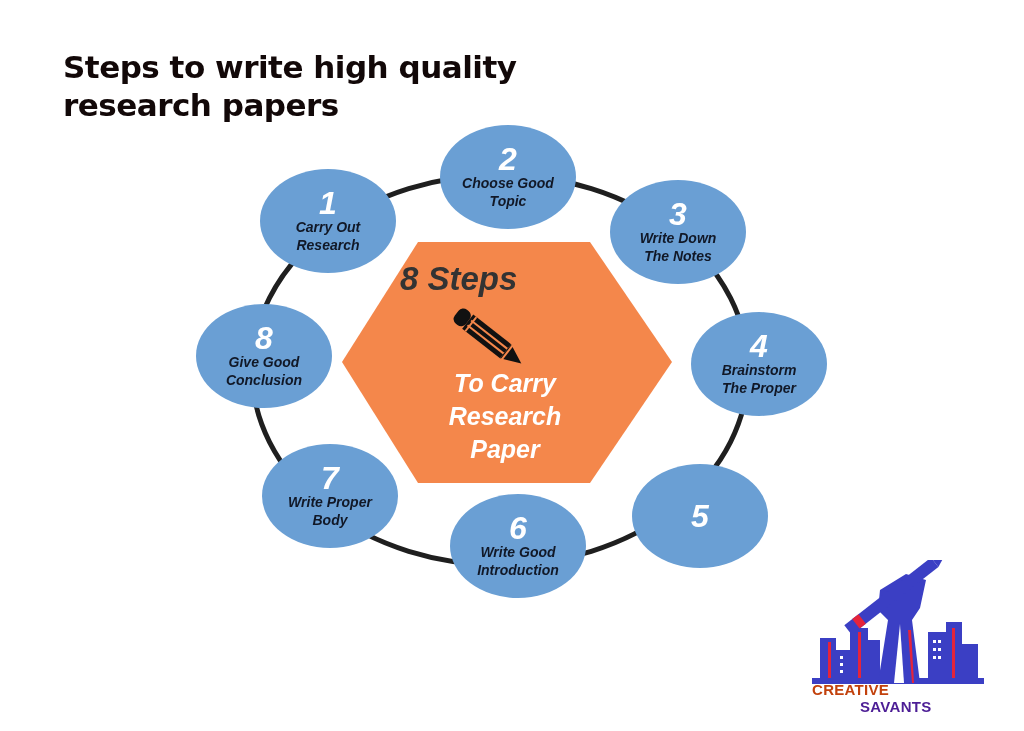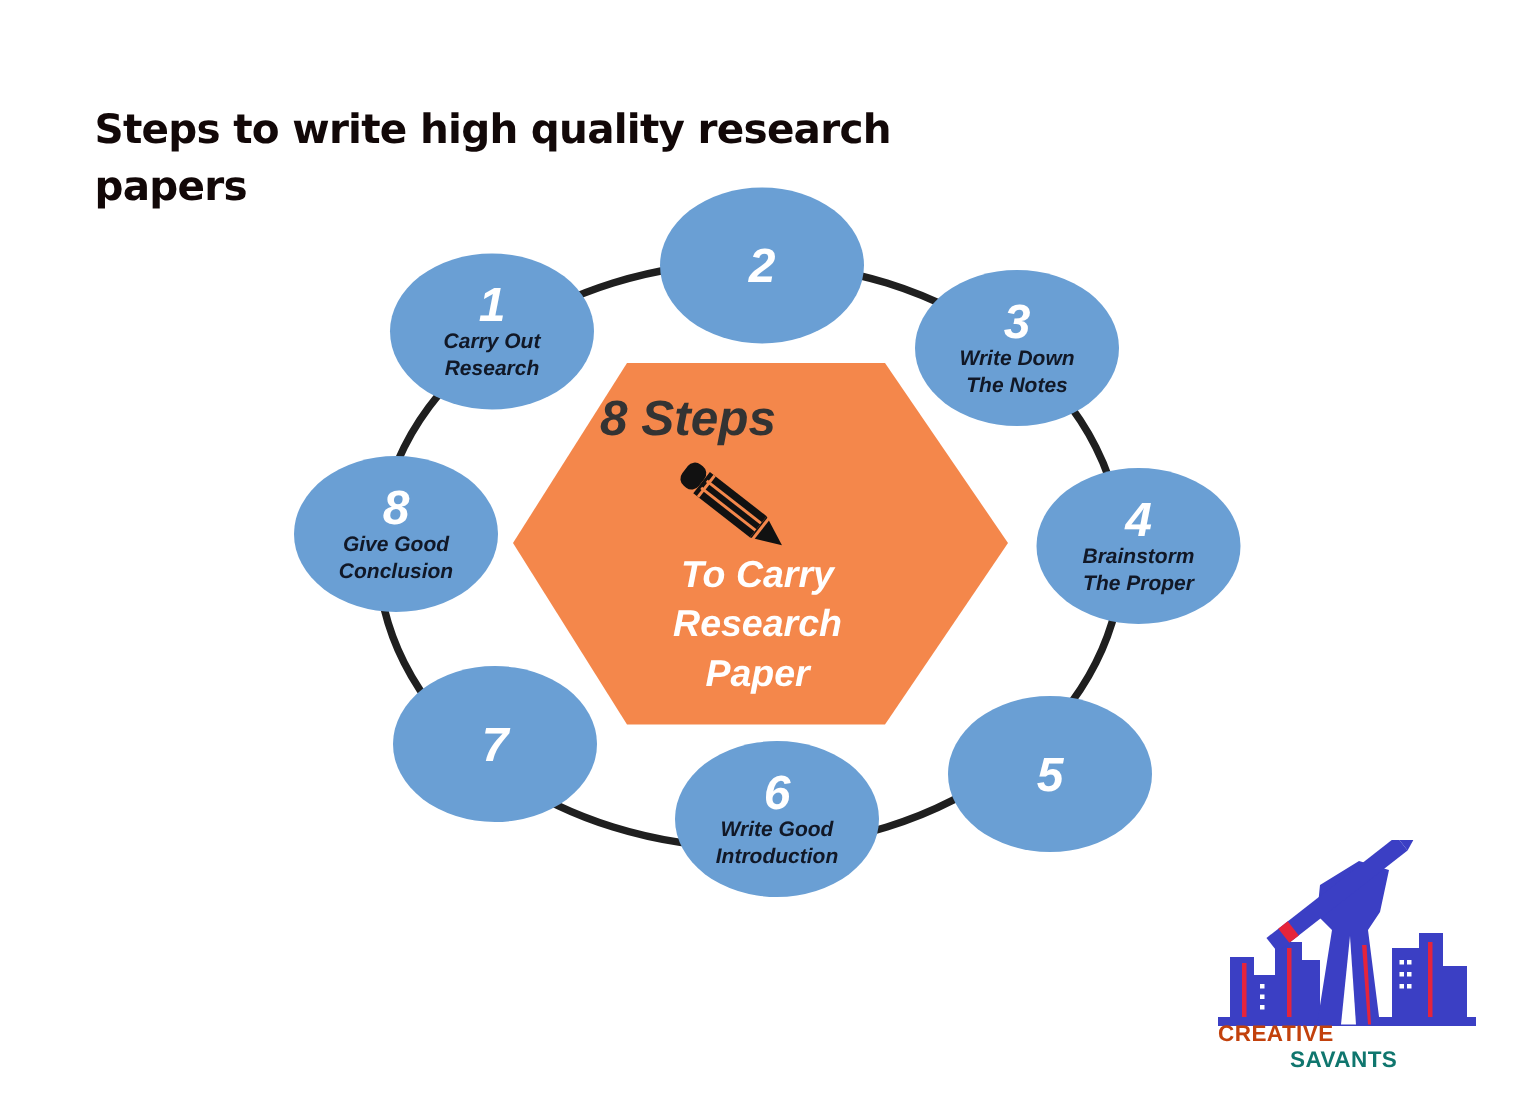--- a/index.html
+++ b/index.html
@@ -1,27 +1,27 @@
 <!DOCTYPE html>
 <html><head>
 <meta charset="utf-8">
 <style>
   html, body { margin:0; padding:0; background:#ffffff; }
   body { width:1024px; height:731px; position:relative; overflow:hidden; font-family:"Liberation Sans", sans-serif; }
-  .title { position:absolute; left:63px; top:48px; width:560px; font-family:"DejaVu Sans", sans-serif; font-weight:bold; font-size:27px; line-height:38px; color:#120808; letter-spacing:-0.5px;margin-top:20px; }
+  .title { position:absolute; left:63px; top:48px; width:560px; font-family:"DejaVu Sans", sans-serif; font-weight:bold; font-size:31px; line-height:38px; color:#120808; letter-spacing:-0.5px; }
   svg.diagram { position:absolute; left:0; top:0; }
   .node { position:absolute; display:flex; flex-direction:column; align-items:center; justify-content:center; text-align:center; }
   .node .num { font-family:"Liberation Sans", sans-serif; font-weight:bold; font-style:italic; font-size:32px; line-height:30px; color:#ffffff; }
   .node .lbl { font-family:"Liberation Sans", sans-serif; font-weight:bold; font-style:italic; font-size:14px; line-height:18px; color:#111827; white-space:pre-line; }
   .center-top { position:absolute; left:400px; top:260px; width:210px; text-align:left; font-family:"Liberation Sans", sans-serif; font-weight:bold; font-style:italic; font-size:33px; color:#333333; }
   .center-bottom { position:absolute; left:405px; top:367px; width:200px; text-align:center; font-family:"Liberation Sans", sans-serif; font-weight:bold; font-style:italic; font-size:25px; line-height:33px; color:#ffffff; white-space:pre-line; }
   .logo { position:absolute; left:808px; top:560px; width:180px; height:140px; }
   .logo-text { position:absolute; left:812px; top:681px; width:180px; font-family:"Liberation Sans", sans-serif; font-weight:bold; font-size:15px; letter-spacing:0.3px; }
   .logo-text .a { color:#c2410c; }
-  .logo-text .b { color:#0f766e;margin-left:48px; }
+  .logo-text .b { color:#4c1d95;margin-left:48px; }
 </style>
 </head>
 <body>
 
 <div class="title">Steps to write high quality research papers</div>
 
 <svg class="diagram" width="1024" height="731">
 
   <ellipse cx="500" cy="370" rx="248" ry="195" fill="none" stroke="#1f1f1f" stroke-width="5"></ellipse>
 
@@ -52,20 +52,22 @@
 Research
 Paper</div>
 
 <div class="node" style="left:260px;top:169px;width:136px;height:104px;">
   <div class="num">1</div>
   <div class="lbl">Carry Out
 Research</div>
 </div>
 <div class="node" style="left:440px;top:125px;width:136px;height:104px;">
   <div class="num">2</div>
+  <div class="lbl">Choose Good
+Topic</div>
 </div>
 <div class="node" style="left:610px;top:180px;width:136px;height:104px;">
   <div class="num">3</div>
   <div class="lbl">Write Down
 The Notes</div>
 </div>
 <div class="node" style="left:691px;top:312px;width:136px;height:104px;">
   <div class="num">4</div>
   <div class="lbl">Brainstorm
 The Proper</div>
@@ -73,20 +75,22 @@
 <div class="node" style="left:627px;top:464px;width:146px;height:104px;">
   <div class="num">5</div>
 </div>
 <div class="node" style="left:450px;top:494px;width:136px;height:104px;">
   <div class="num">6</div>
   <div class="lbl">Write Good
 Introduction</div>
 </div>
 <div class="node" style="left:262px;top:444px;width:136px;height:104px;">
   <div class="num">7</div>
+  <div class="lbl">Write Proper
+Body</div>
 </div>
 <div class="node" style="left:196px;top:304px;width:136px;height:104px;">
   <div class="num">8</div>
   <div class="lbl">Give Good
 Conclusion</div>
 </div>
 
 <svg class="logo" viewBox="0 0 180 140">
 
   <g fill="#3b3fc4">

